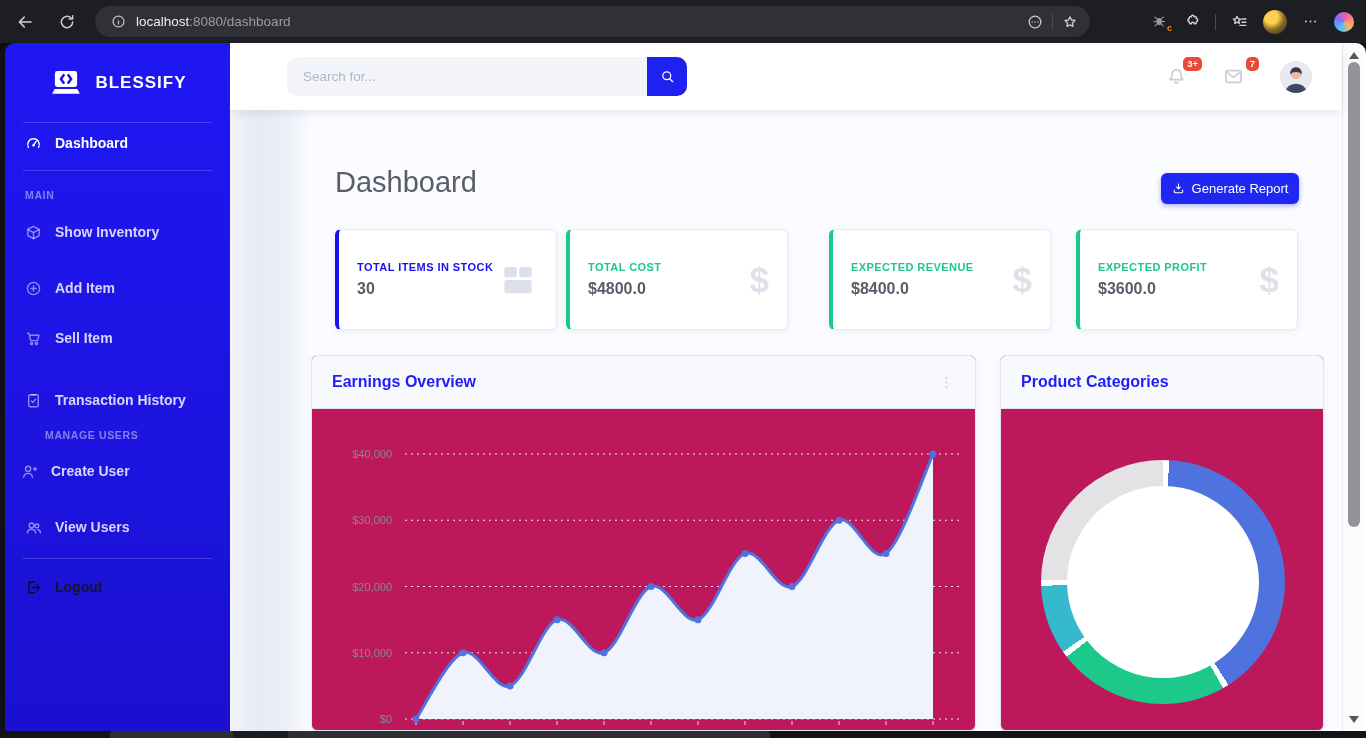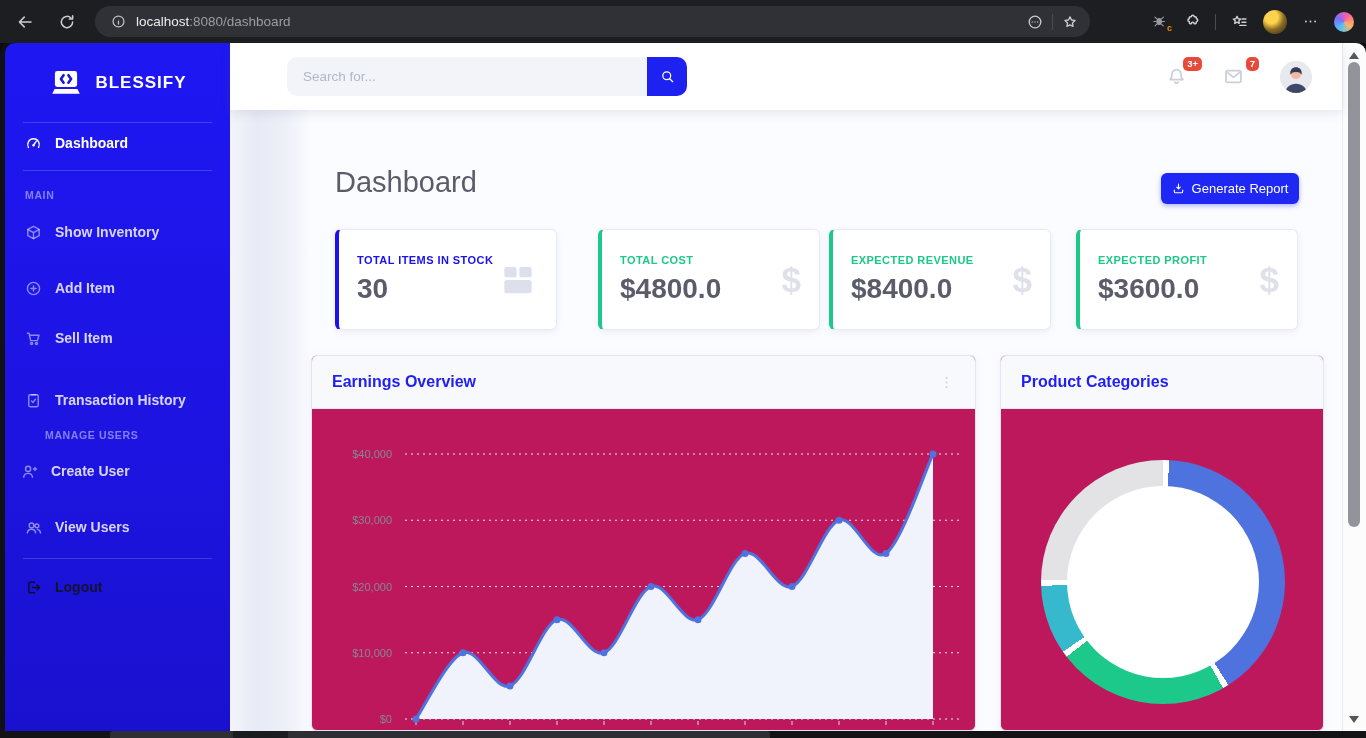--- a/index.html
+++ b/index.html
@@ -64,21 +64,21 @@
   .page-title{position:absolute;left:25px;top:56px;margin:0;font-size:29px;font-weight:400;color:#5a5c69;}
   .report-btn{position:absolute;left:851px;top:63px;width:138px;height:31px;background:#1e27f3;color:#fff;border:none;border-radius:6px;
     font-size:13px;font-family:"Liberation Sans",sans-serif;display:flex;align-items:center;justify-content:center;gap:7px;cursor:pointer;
     box-shadow:0 2px 5px rgba(30,39,243,.35);}
   .report-btn svg{width:13px;height:13px;}
 
   .stat-card{position:absolute;top:119px;width:222px;height:101px;background:#fff;border:1px solid #e7eaf3;border-left:4px solid #1a10f0;
     border-radius:6px;box-shadow:0 2px 6px rgba(140,150,190,.14);box-sizing:border-box;display:flex;align-items:center;
     justify-content:space-between;padding:0 18px;}
   .stat-label{font-size:11px;font-weight:700;letter-spacing:.04em;margin-bottom:7px;}
-  .stat-value{font-size:28px;font-weight:700;color:#5a5c69;}
+  .stat-value{font-size:16px;font-weight:700;color:#5a5c69;}
   .stat-icon{color:#dde0ec;}
   .stat-icon svg{width:40px;height:40px;}
   .dollar{font-size:35px;font-weight:800;color:#dfe1ea;line-height:1;}
 
   .card{position:absolute;top:245px;background:#be185d;border:1px solid #e3e6f0;border-radius:6px;overflow:hidden;box-sizing:border-box;
     box-shadow:0 2px 8px rgba(140,150,190,.10);}
   .earnings-card{left:1px;width:665px;height:376px;}
   .categories-card{left:690px;width:324px;height:376px;}
   .card-head{height:53px;background:#f8f9fc;border-bottom:1px solid #e3e6f0;display:flex;align-items:center;justify-content:space-between;
     padding:0 20px;box-sizing:border-box;}
@@ -369,21 +369,21 @@
           <div class="stat-value">30</div>
         </div>
         <span class="stat-icon">
           <svg class="ic" viewBox="0 0 24 24" width="40" height="40" fill="none" stroke="currentColor" stroke-width="2" stroke-linecap="round" stroke-linejoin="round">
             <rect x="3.8" y="4.2" width="7.4" height="6.2" rx="1.3" fill="currentColor" stroke="none"></rect>
             <rect x="12.8" y="4.2" width="7.4" height="6.2" rx="1.3" fill="currentColor" stroke="none"></rect>
             <rect x="3.8" y="12" width="16.4" height="8" rx="1.5" fill="currentColor" stroke="none"></rect>
           </svg>
         </span>
       </div>
-      <div class="stat-card" style="left: 288px; border-left-color: rgb(28, 200, 138);">
+      <div class="stat-card" style="left: 256px; border-left-color: rgb(28, 200, 138);">
         <div>
           <div class="stat-label" style="color:#1cc88a">TOTAL COST</div>
           <div class="stat-value">$4800.0</div>
         </div>
         <span class="stat-icon"><span class="dollar">$</span></span>
       </div>
       <div class="stat-card" style="left: 519px; border-left-color: rgb(28, 200, 138);">
         <div>
           <div class="stat-label" style="color:#1cc88a">EXPECTED REVENUE</div>
           <div class="stat-value">$8400.0</div>

